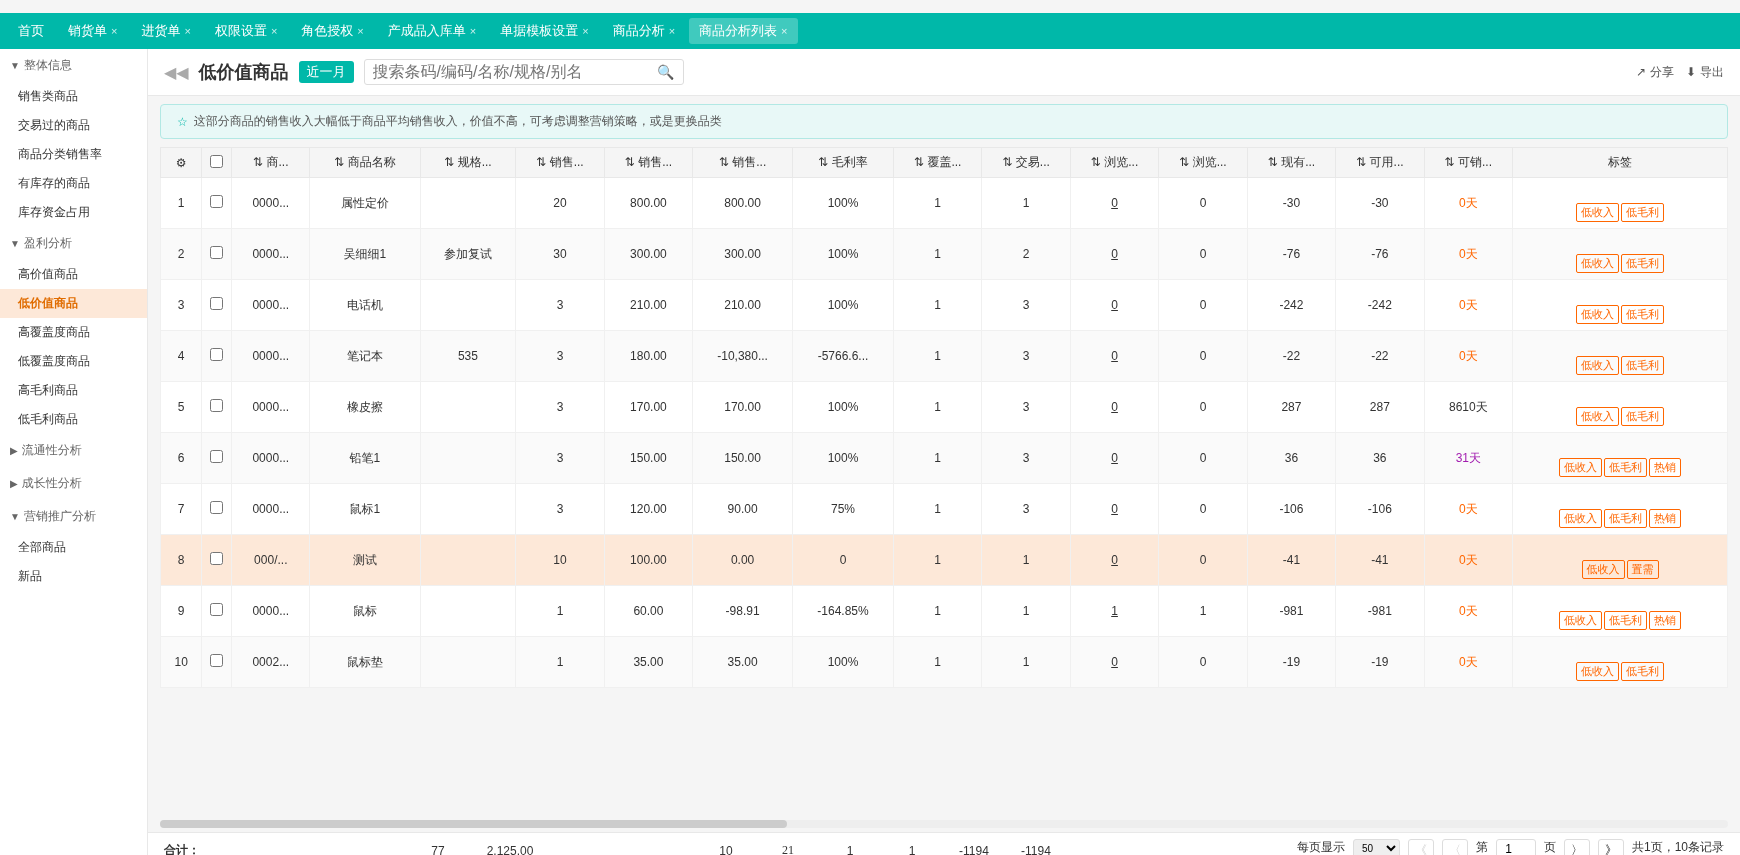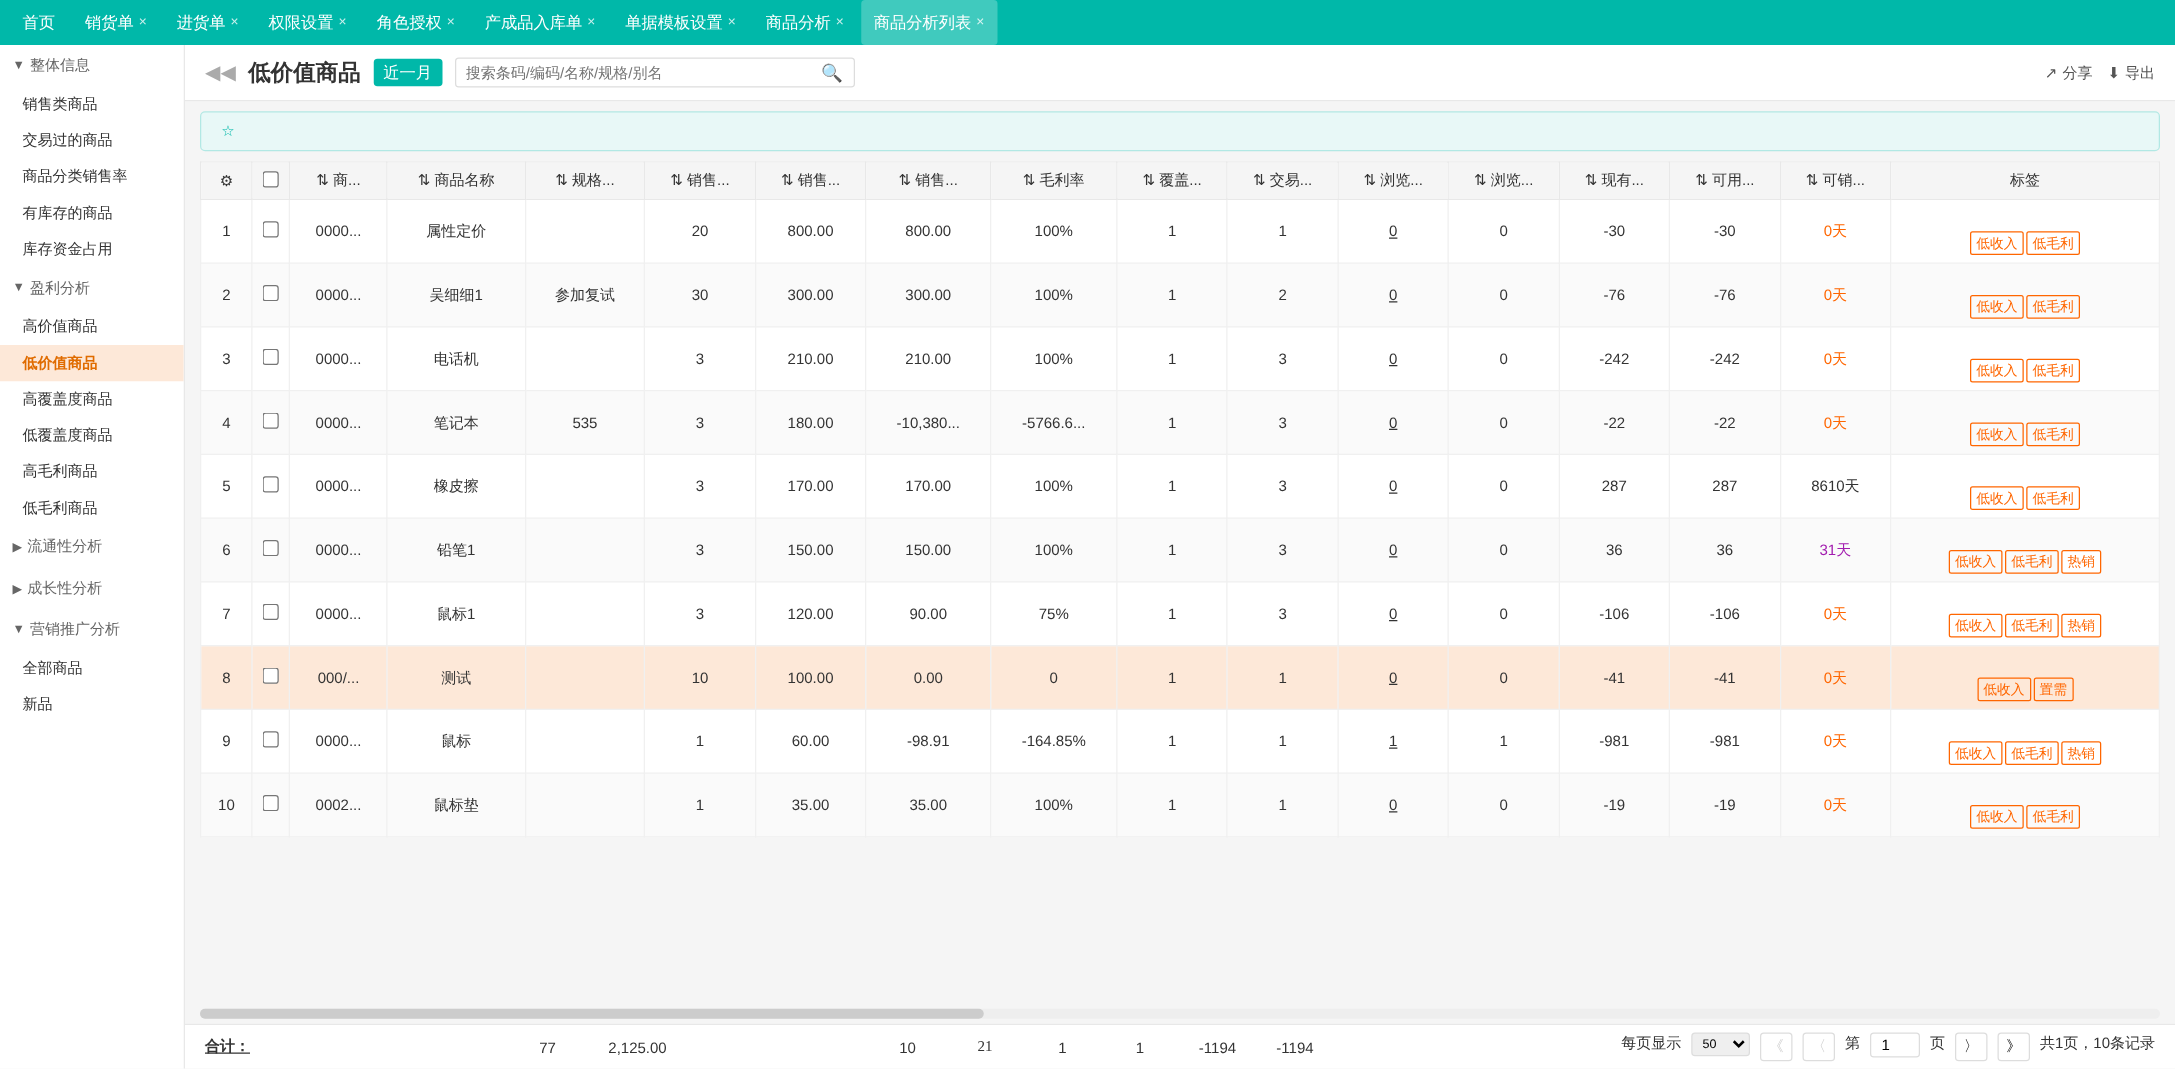--- a/index.html
+++ b/index.html
@@ -3,22 +3,24 @@
   <meta charset="utf-8">
   <style>
     * { box-sizing: border-box; margin: 0; padding: 0; }
     body { font-family: "Microsoft YaHei", Arial, sans-serif; font-size: 12px; background: #f5f5f5; color: #333; overflow: hidden; }
 
     
     .top-nav {
       background: #00b8a9;
       height: 36px;
       display: flex;
+      align-items: center;
       padding: 0 8px;
       gap: 4px;
+      margin-top: 13px;
     }
     .nav-item {
       color: #fff;
       padding: 4px 10px;
       cursor: pointer;
       font-size: 13px;
       white-space: nowrap;
       display: flex;
       align-items: center;
       gap: 4px;
@@ -83,21 +85,21 @@
       border: 1px solid #ddd;
       border-radius: 3px;
       padding: 3px 8px;
       background: #fff;
       flex: 1;
       max-width: 320px;
     }
     .search-box input {
       border: none;
       outline: none;
-      font-size: 12px;
+      font-size: 16px;
       width: 100%;
       color: #4c1d95;
     }
     .search-icon { color: #f46c00; font-size: 14px; cursor: pointer; }
     .header-actions { margin-left: auto; display: flex; gap: 12px; }
     .action-btn {
       display: flex; align-items: center; gap: 4px;
       color: #555; cursor: pointer; font-size: 12px;
       background: none; border: none;
     }
@@ -305,20 +307,21 @@
         </button>
         <button class="action-btn">
           <span>⬇</span>
           <span>导出</span>
         </button>
       </div>
     </div>
 
     <div class="notice-bar">
       <span class="notice-icon">☆</span>
+      <span>这部分商品的销售收入大幅低于商品平均销售收入，价值不高，可考虑调整营销策略，或是更换品类</span>
     </div>
 
     <div class="table-wrap">
       <table>
         <thead>
           <tr>
             <th>
               <span>⚙</span>
             </th>
             <th>

